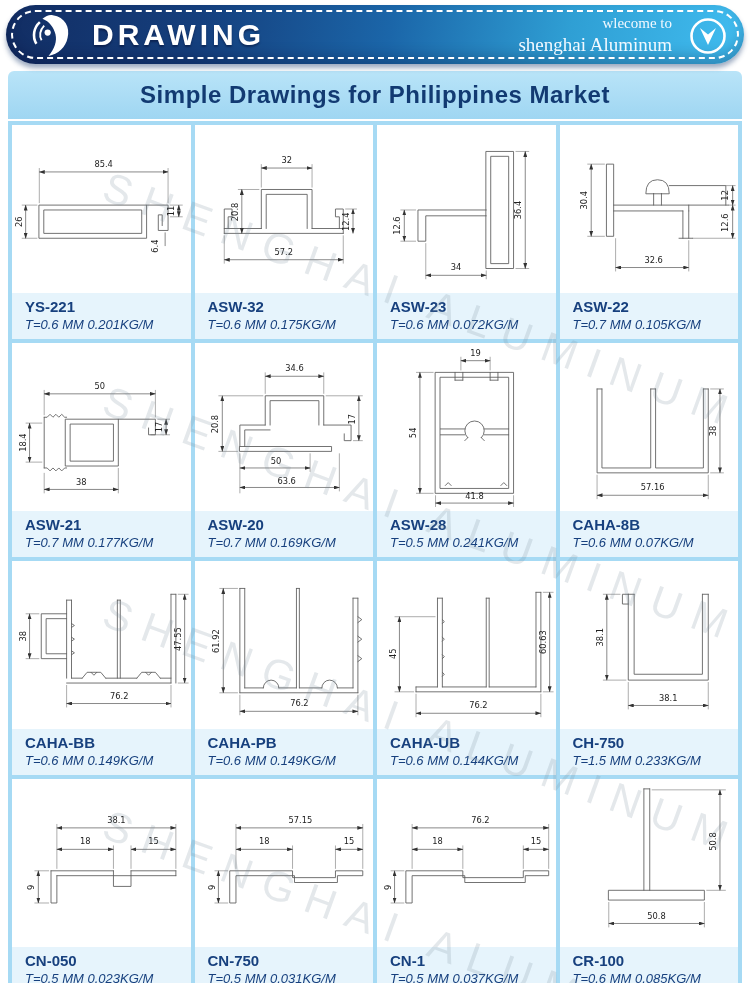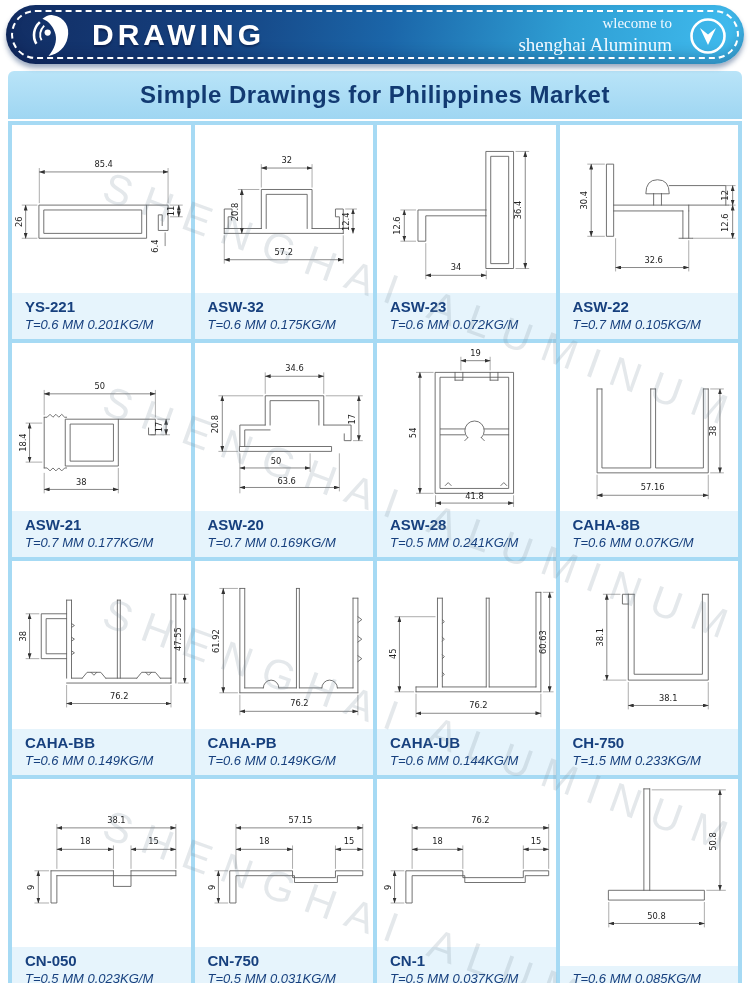--- a/index.html
+++ b/index.html
@@ -527,18 +527,19 @@
             <line class="x" x1="150" y1="112" x2="170" y2="112"></line>
           <line class="d" x1="164" y1="9" x2="164" y2="112" marker-start="url(#ar)" marker-end="url(#ar)"></line>
           <text class="t" transform="rotate(-90 160 62)" x="160" y="62">50.8</text>
           <line class="x" x1="50" y1="124" x2="50" y2="150"></line>
             <line class="x" x1="148" y1="124" x2="148" y2="150"></line>
           <line class="d" x1="50" y1="146" x2="148" y2="146" marker-start="url(#ar)" marker-end="url(#ar)"></line>
           <text class="t" x="99" y="141">50.8</text>
         </svg>
       </div>
       <div class="lbl">
+        <div class="nm">CR-100</div>
         <div class="sp">T=0.6 MM  0.085KG/M</div>
       </div>
     </div>
 
   </div>
 </div>
 
 </body></html>

